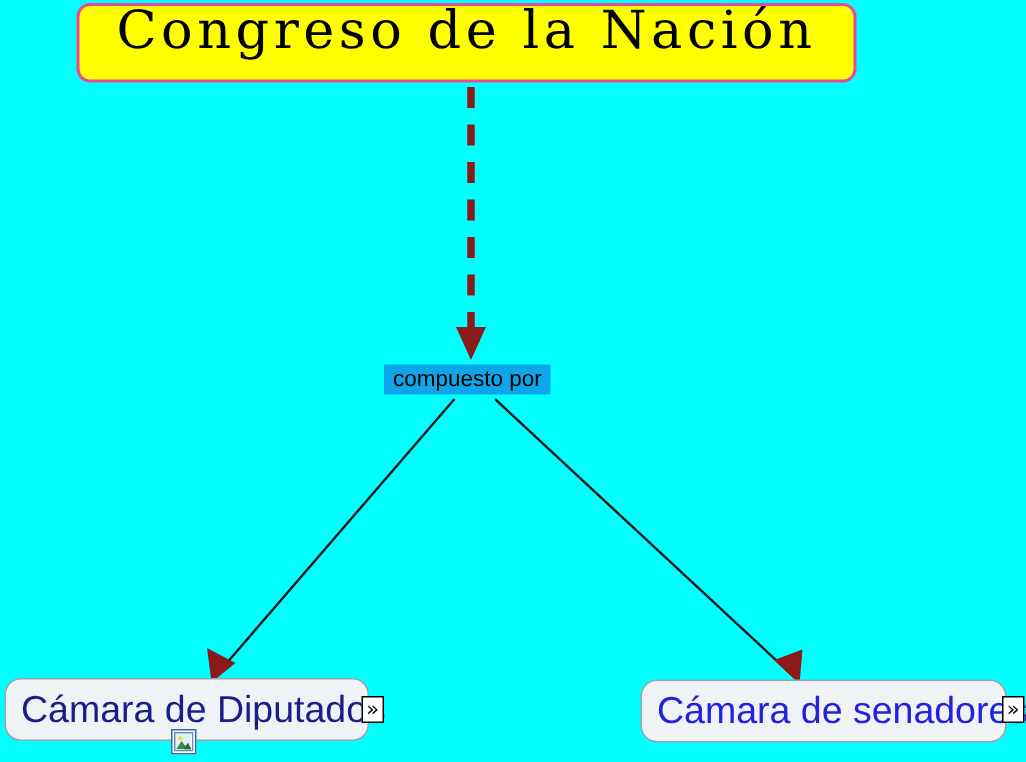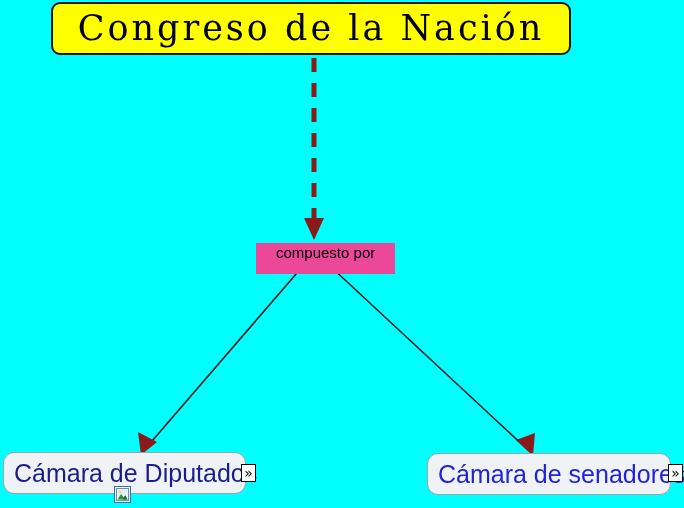--- a/index.html
+++ b/index.html
@@ -32,44 +32,44 @@
   }
 
   
   #root-node {
     position: absolute;
     left: 51px;
     top: 2px;
     width: 520px;
     height: 53px;
     background: #ffff00;
-    border: 2px solid #0f172a;
+    border: 2px solid #ec4899;
     border-radius: 9px;
     box-sizing: border-box;
     display: flex;
-    align-items: center;
+    align-items: flex-start;
     justify-content: center;
   }
   #root-node .root-label {
     font-family: "DejaVu Serif", "Liberation Serif", serif;
     font-size: 35px;
     line-height: 1;
     color: #000000;
     letter-spacing: 3px;
     white-space: nowrap;
   }
 
   
   #mid-label {
     position: absolute;
     left: 256px;
     top: 243px;
-    height: 31px;
-    padding: 0 20px;
-    background: #ec4899;
+    height: 20px;
+    padding: 0 6px;
+    background: #0ea5e9;
     color: #000000;
     font-size: 15px;
     line-height: 19px;
     white-space: nowrap;
     box-sizing: border-box;
   }
 
   
   .leaf-node {
     position: absolute;

